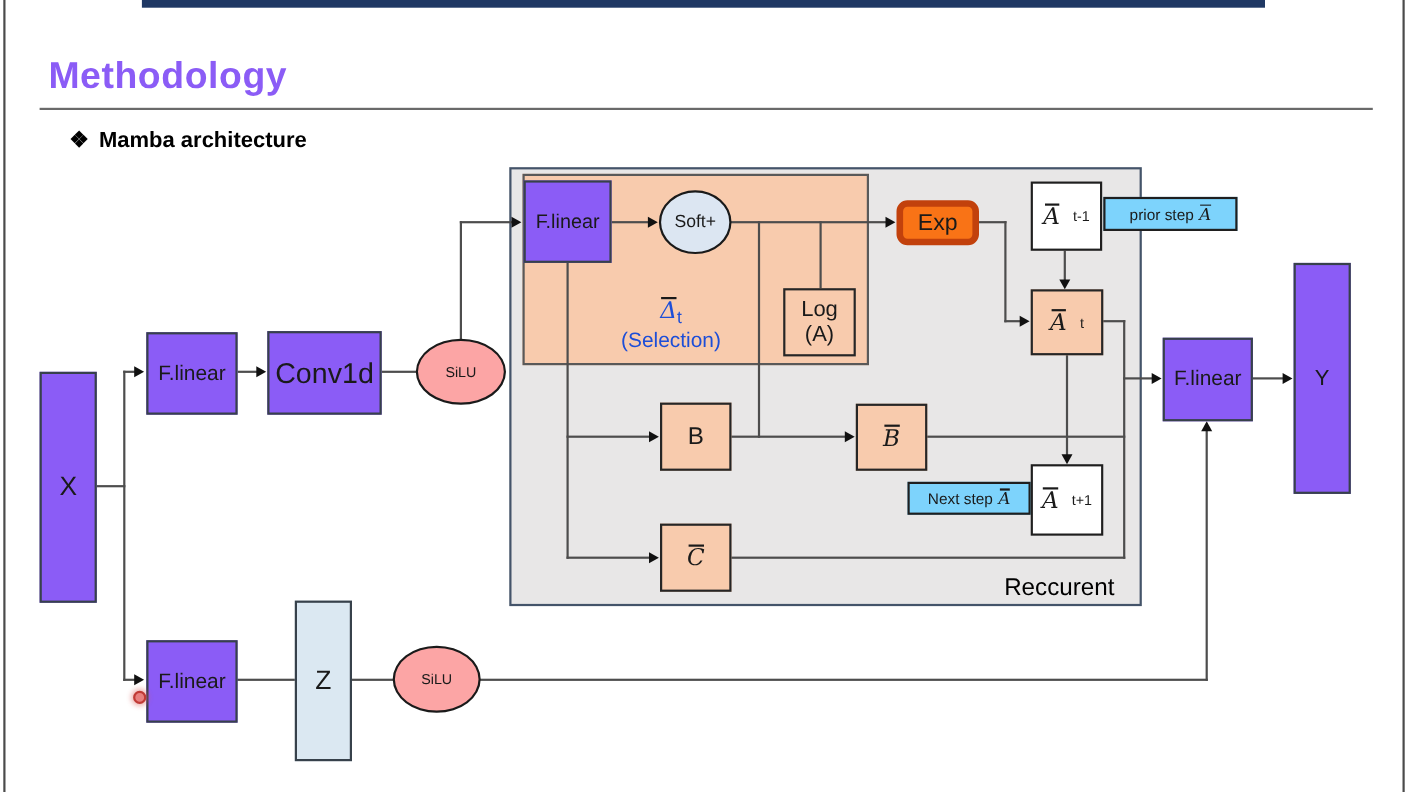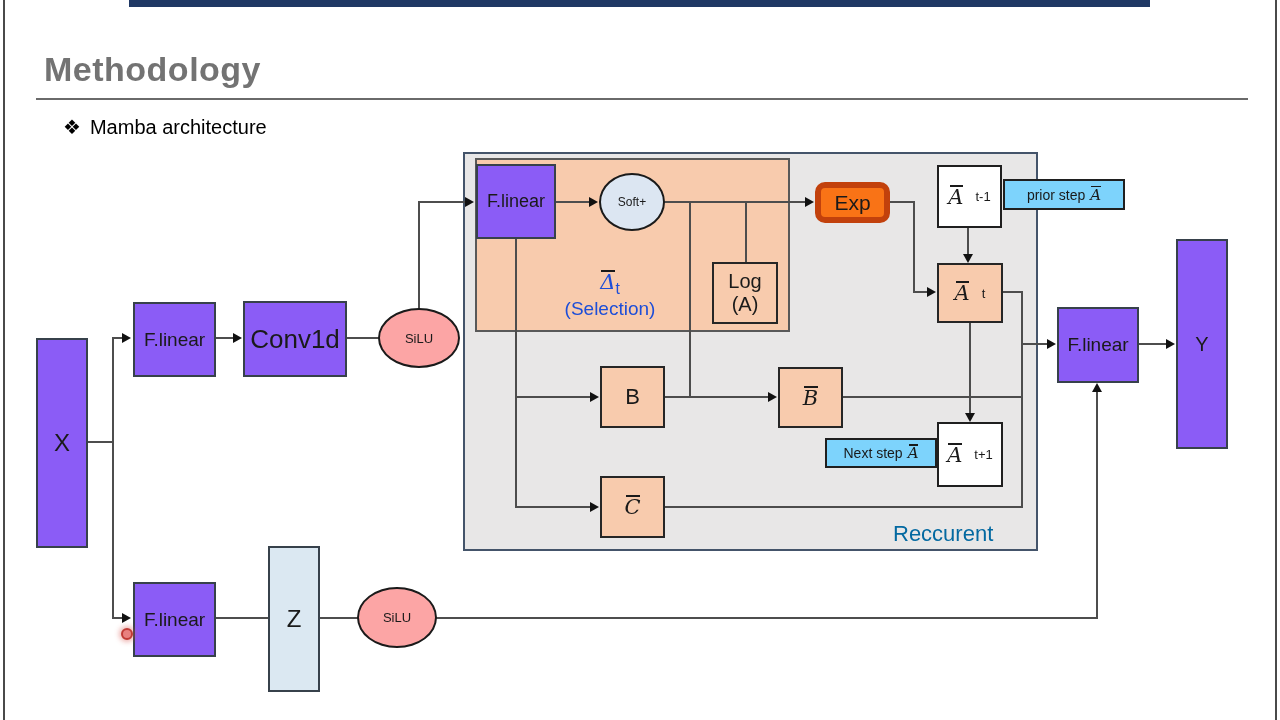--- a/index.html
+++ b/index.html
@@ -2,29 +2,29 @@
 <html><head>
 <meta charset="utf-8">
 <style>
   html,body{margin:0;padding:0;background:#fff;}
   #slide{position:relative;width:1280px;height:720px;background:#ffffff;overflow:hidden;
          font-family:"Liberation Sans",sans-serif;color:#1a1a1a;}
   
   .edge{position:absolute;top:0;width:2px;height:720px;background:#4a4a4a;}
   .topbar{position:absolute;left:129px;top:0;width:1021px;height:7px;background:#1f3864;}
   
-  .h-title{position:absolute;left:44px;top:50px;font-size:34px;font-weight:bold;color:#737373;letter-spacing:0.5px;}
+  .h-title{position:absolute;left:44px;top:50px;font-size:34px;font-weight:bold;color:#8b5cf6;letter-spacing:0.5px;}
   .h-rule{position:absolute;left:36px;top:98px;width:1212px;height:2px;background:#6a6a6a;}
-  .bullet{position:absolute;left:63px;top:115px;font-size:20px;font-weight:normal;color:#000;}
+  .bullet{position:absolute;left:63px;top:115px;font-size:20px;font-weight:bold;color:#000;}
   .bullet .glyph{margin-right:9px;}
   .ssm-title{position:absolute;left:546px;top:124px;width:460px;text-align:center;font-size:23px;color:#1c1c1c;}
   
   .panel{position:absolute;left:463px;top:152px;width:575px;height:399px;background:#e8e7e7;border:2px solid #44546a;box-sizing:border-box;z-index:1;}
   .sel-panel{position:absolute;left:475px;top:158px;width:315px;height:174px;background:#f8cbad;border:2px solid #595959;box-sizing:border-box;z-index:2;}
-  .panel-label{position:absolute;left:893px;top:521px;width:140px;text-align:left;font-size:22px;color:#0369a1;z-index:4;}
+  .panel-label{position:absolute;left:893px;top:521px;width:140px;text-align:center;font-size:22px;color:#000000;z-index:4;}
   
   .node{position:absolute;display:flex;align-items:center;justify-content:center;box-sizing:border-box;z-index:4;text-align:center;}
   .green{background:#8b5cf6;border:2px solid #37414b;}
   .orange{background:#f8cbad;border:2px solid #262626;}
   .white{background:#ffffff;border:2px solid #1f1f1f;}
   .blueellipse{background:#fca5a5;border:2px solid #1a1a1a;border-radius:50%;}
   .softplus{background:#dce6f2;border:2px solid #1a1a1a;border-radius:50%;}
   .zbox{background:#dbe8f2;border:2px solid #37414b;}
   .expbox{background:#f97316;border:6px solid #c2410c;border-radius:10px;}
   .ovl{position:relative;display:inline-block;font-family:"DejaVu Serif",serif;font-style:italic;}
@@ -127,21 +127,21 @@
   <div class="node green" style="left:243px;top:301px;width:104px;height:76px;font-size:26px;">
       <span>Conv1d</span>
     </div>
   <div class="node blueellipse" style="left:378px;top:308px;width:82px;height:60px;font-size:13px;">
       <span>SiLU</span>
     </div>
 
   <div class="node green" style="left:476px;top:164px;width:80px;height:75px;font-size:18px;">
       <span>F.linear</span>
     </div>
-  <div class="node softplus" style="left:599px;top:173px;width:66px;height:58px;font-size:12px;">
+  <div class="node softplus" style="left:599px;top:173px;width:66px;height:58px;font-size:16px;">
       <span>Soft+</span>
     </div>
   <div class="node orange" style="left:712px;top:262px;width:66px;height:62px;font-size:20px;line-height:1.15;">
     <div>
         <div>Log</div>
         <div>(A)</div>
       </div>
   </div>
 
   <div class="node expbox" style="left:815px;top:182px;width:75px;height:41px;font-size:21px;">

